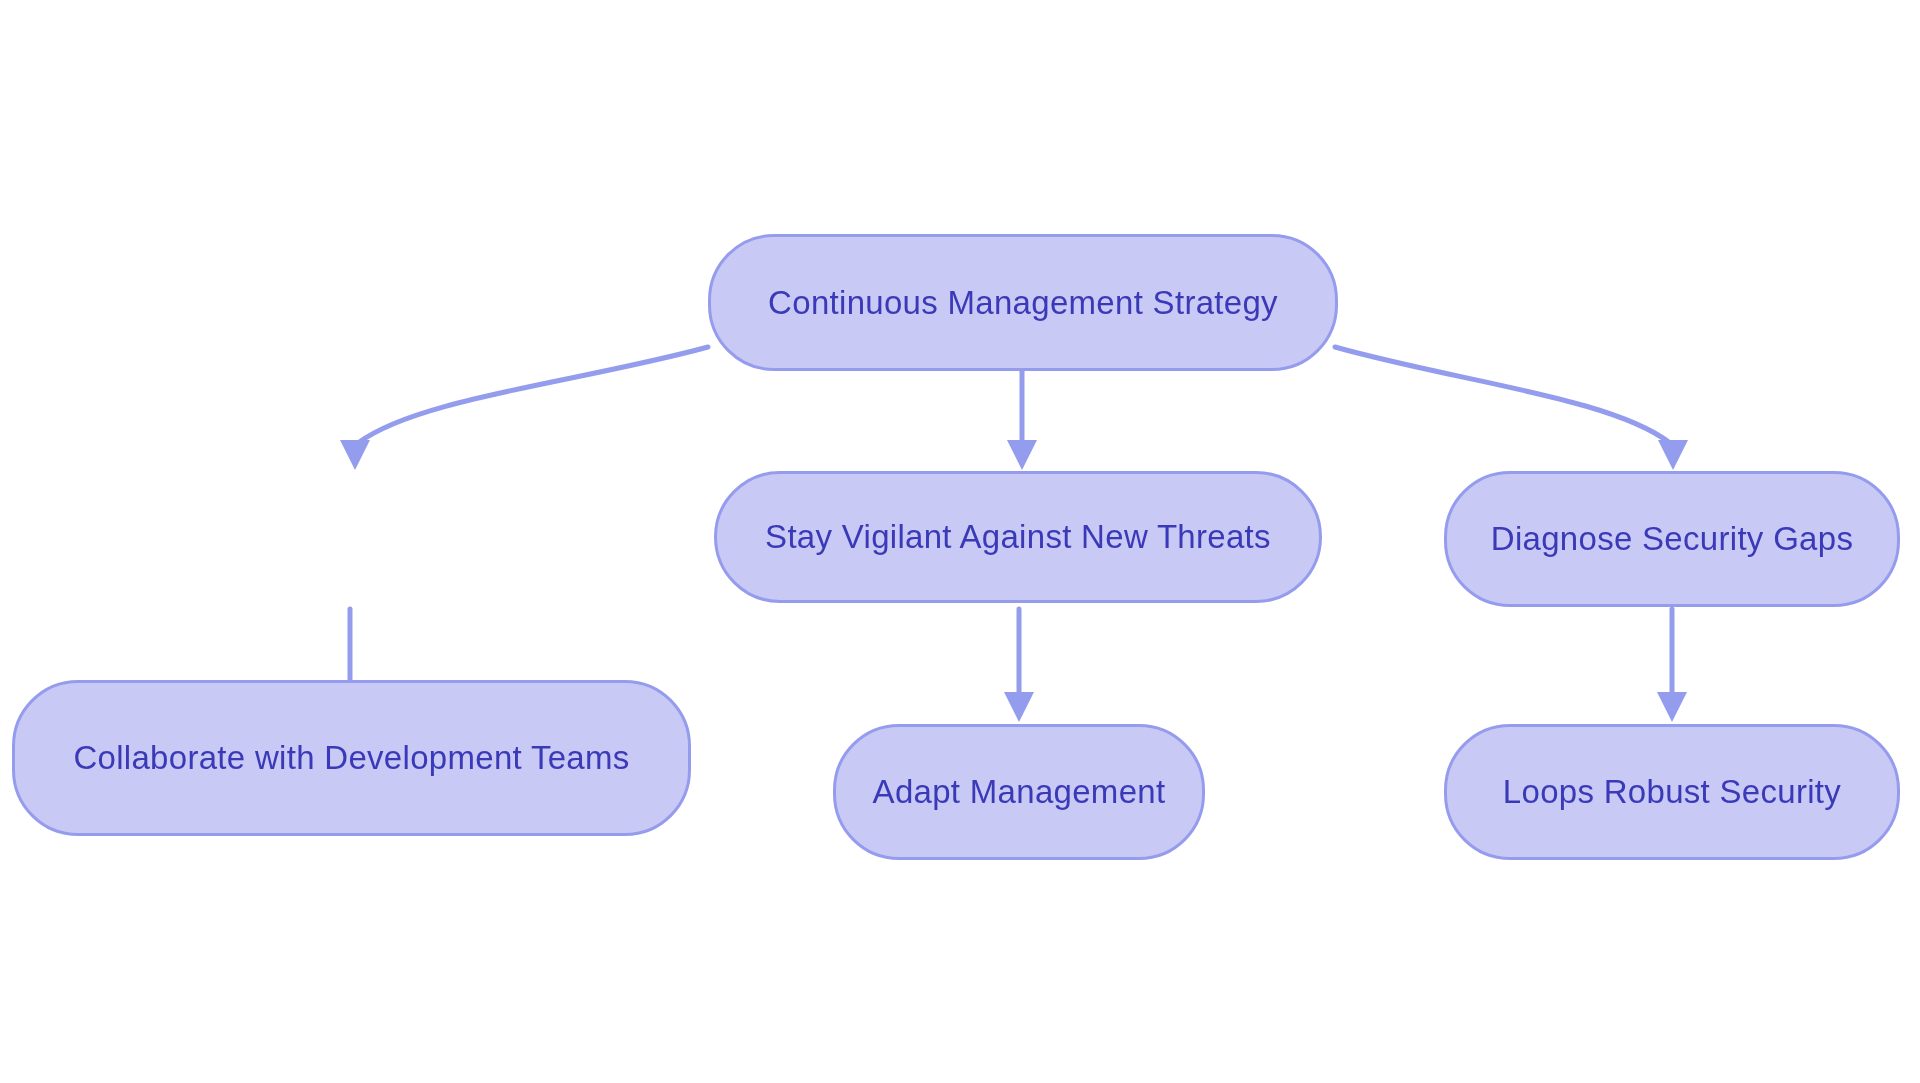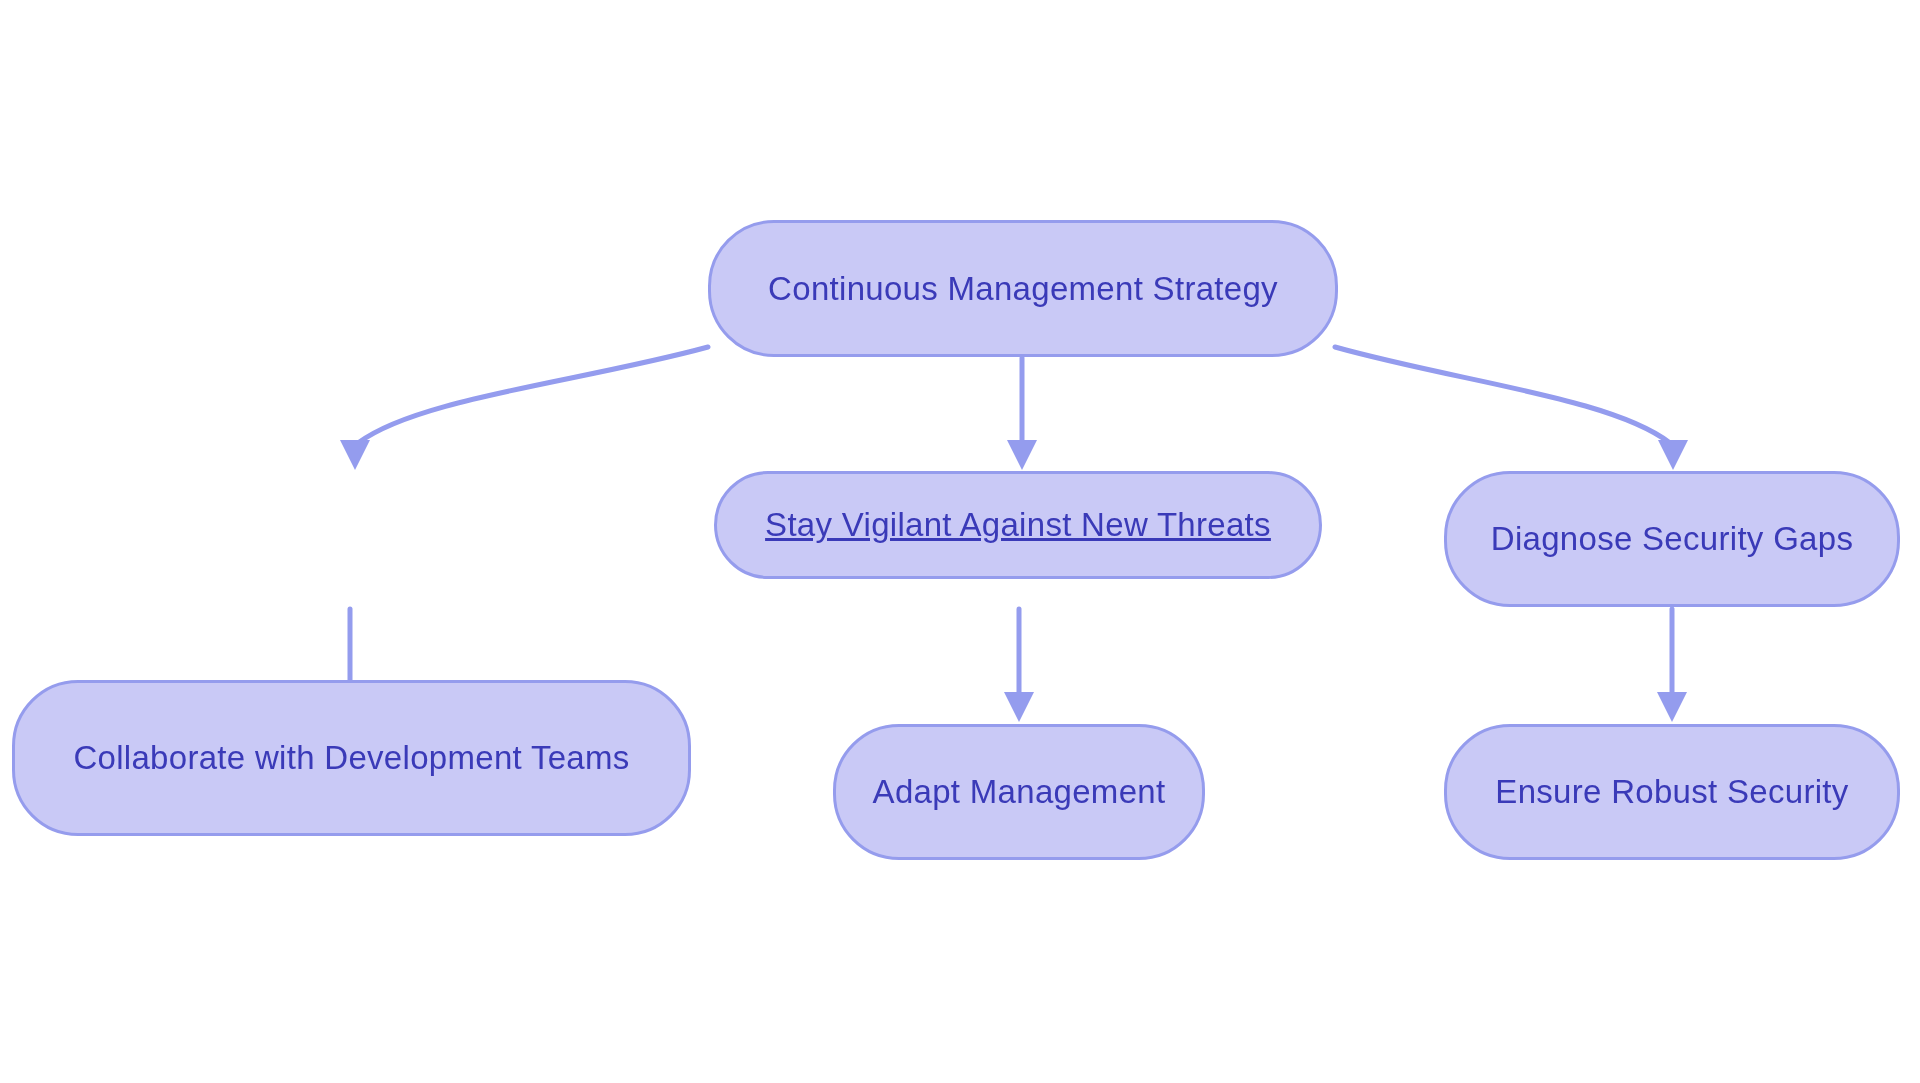--- a/index.html
+++ b/index.html
@@ -31,23 +31,23 @@
     display: flex;
     align-items: center;
     justify-content: center;
     text-align: center;
     color: #3A3AB8;
     font-size: 33px;
     letter-spacing: 0.3px;
     line-height: 1.2;
   }
   
-  .node-root        { left: 708px;  top: 220px; width: 630px; height: 137px; }
+  .node-root        { left: 708px;  top: 234px; width: 630px; height: 137px; }
   .node-feedback    { left: 108px;  top: 471px; width: 485px; height: 136px; }
-  .node-vigilant    { left: 714px;  top: 471px; width: 608px; height: 108px; text-decoration: underline; }
+  .node-vigilant    { left: 714px;  top: 471px; width: 608px; height: 132px; }
   .node-diagnose    { left: 1444px; top: 471px; width: 456px; height: 136px; }
   .node-collaborate { left: 12px;   top: 680px; width: 679px; height: 156px; }
   .node-adapt       { left: 833px;  top: 724px; width: 372px; height: 136px; }
   .node-ensure      { left: 1444px; top: 724px; width: 456px; height: 136px; }
 
   .edge-line {
     fill: none;
     stroke: #949CEE;
     stroke-width: 5;
     stroke-linecap: round;
@@ -110,16 +110,16 @@
 
   <div class="node node-collaborate">
     <span>Collaborate with Development Teams</span>
   </div>
 
   <div class="node node-adapt">
     <span>Adapt Management</span>
   </div>
 
   <div class="node node-ensure">
-    <span>Ensure Robust Security</span>
+    <span>Loops Robust Security</span>
   </div>
 
 </div>
 
 </body></html>

